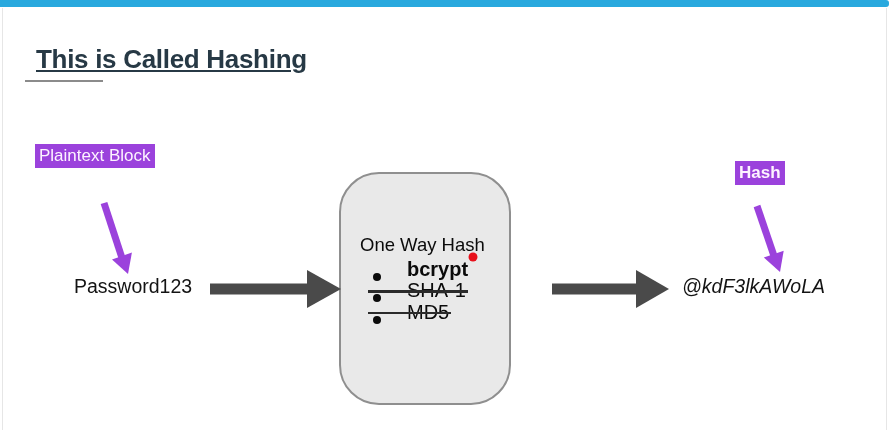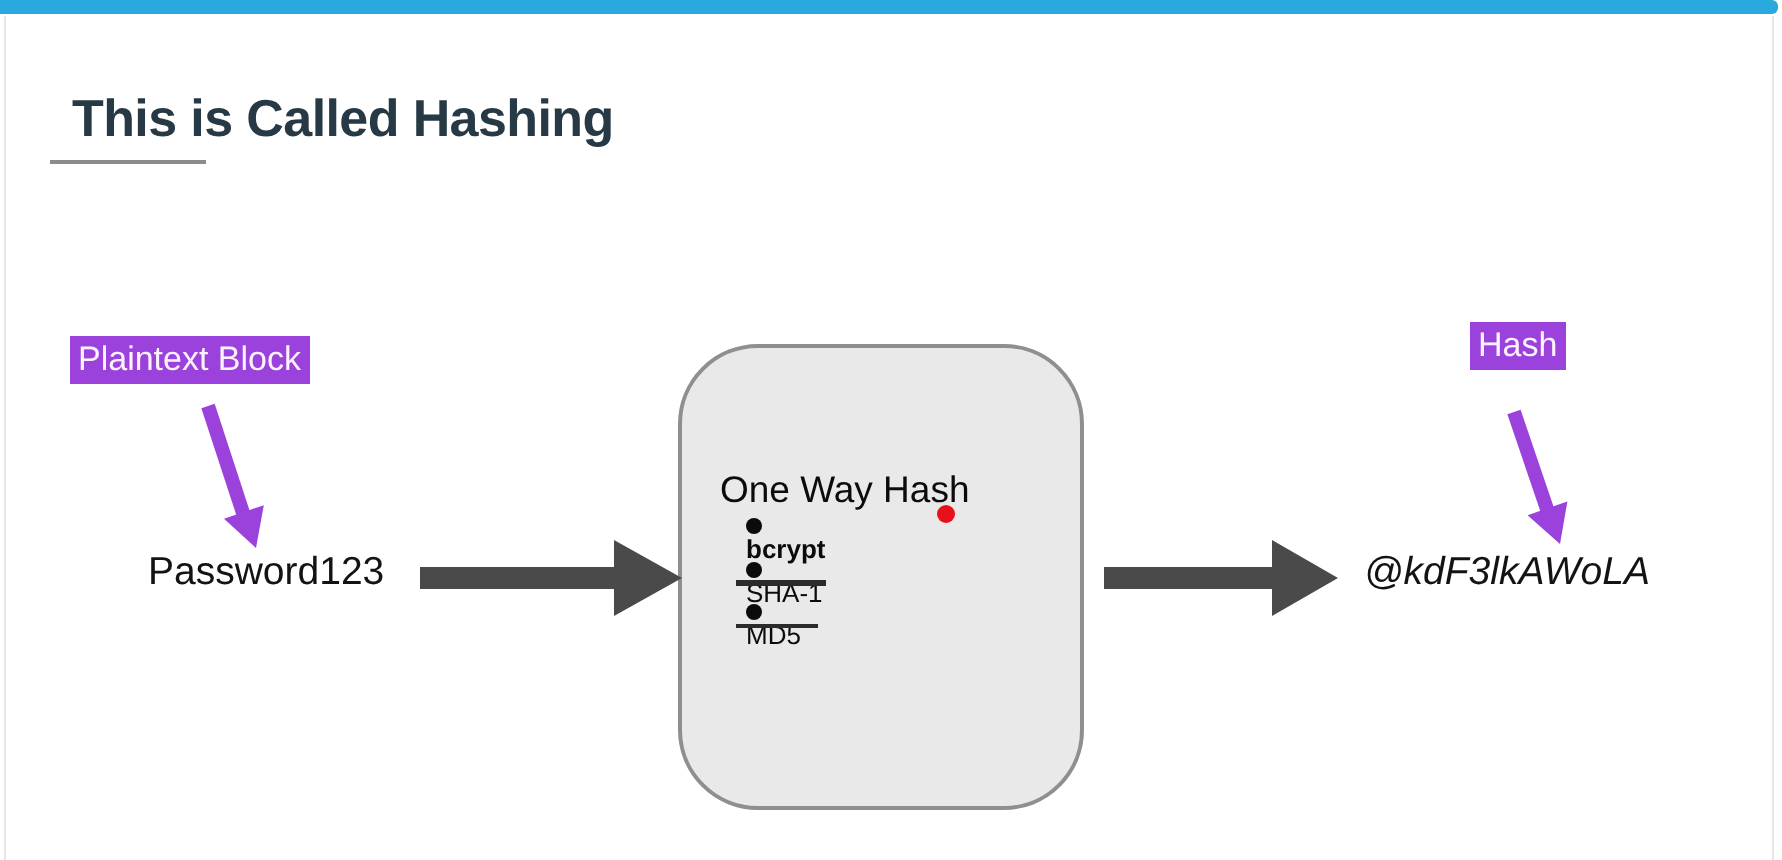--- a/index.html
+++ b/index.html
@@ -15,51 +15,52 @@
 
   .accent-bar {
     position:absolute; left:0; top:0; width:889px; height:7px;
     background:var(--accent-bar,#29A9DE); border-radius:0 3px 3px 0;
   }
 
   .page-title {
     position:absolute; left:36px; top:27px;
     font-size:26px; font-weight:700; letter-spacing:-0.3px;
     color:var(--title-text,#273945);
+    text-decoration:underline;
   }
   .title-underline {
     position:absolute; left:25px; top:80px; width:78px; height:2px;
     background:#8b8b8b;
   }
 
   .hl-label {
     position:absolute;
     background:var(--purple,#9B42DC); color:#fdf3ff;
     font-size:17px; line-height:21px; padding:1px 4px 2px;
   }
-  .plaintext-label { left:35px; top:168px; }
-  .hash-label { left:735px; top:161px; }
+  .plaintext-label { left:35px; top:144px; }
+  .hash-label { left:735px; top:161px;font-weight:bold; }
 
   .value-text { position:absolute; font-size:19.5px; color:#131313; white-space:nowrap; }
   .plaintext-value { left:74px; top:275px; }
   .hash-value { left:682px; top:275px;font-style:italic; }
 
   .hash-box {
-    position:absolute; left:339px; top:172px; width:203px; height:233px;
+    position:absolute; left:339px; top:172px; width:172px; height:233px;
     box-sizing:border-box;
     background:var(--box-fill,#E9E9E9);
     border:2px solid var(--box-border,#8F8F8F);
     border-radius:40px;
   }
   .box-content { position:absolute; left:18px; top:60px; }
   .box-heading { font-size:18.5px; color:#0b0b0b; margin:0 0 3px 1px; white-space:nowrap; }
   .algo-list { display:flex; flex-direction:column; align-items:flex-start; margin-left:14px; }
   .algo-row {
-    position:relative; display:flex; align-items:flex-start;
-    height:21.7px; font-size:13px; color:#0b0b0b; white-space:nowrap;flex-direction:column;
+    position:relative; display:flex; align-items:flex-end;
+    height:21.7px; font-size:20px; color:#0b0b0b; white-space:nowrap;
   }
   .algo-row .bullet {
     width:8px; height:8px; border-radius:50%; background:#0b0b0b;
     margin-right:26px; flex:none;
   }
   .algo-row.strong .algo-name { font-weight:700; }
   .strike-line {
     position:absolute; left:-5px; right:-2px; top:50%; height:2.5px;
     margin-top:-1.25px; background:var(--strike,#2b2b2b);
   }

